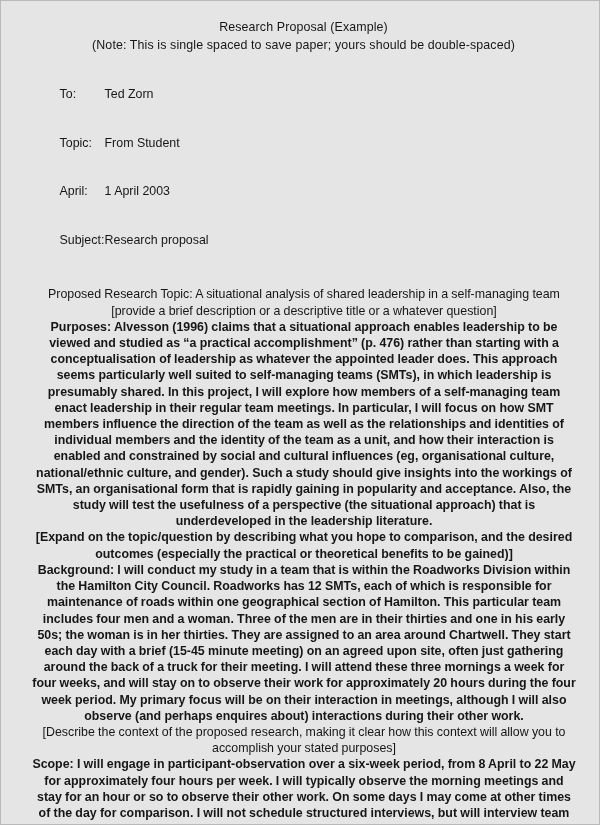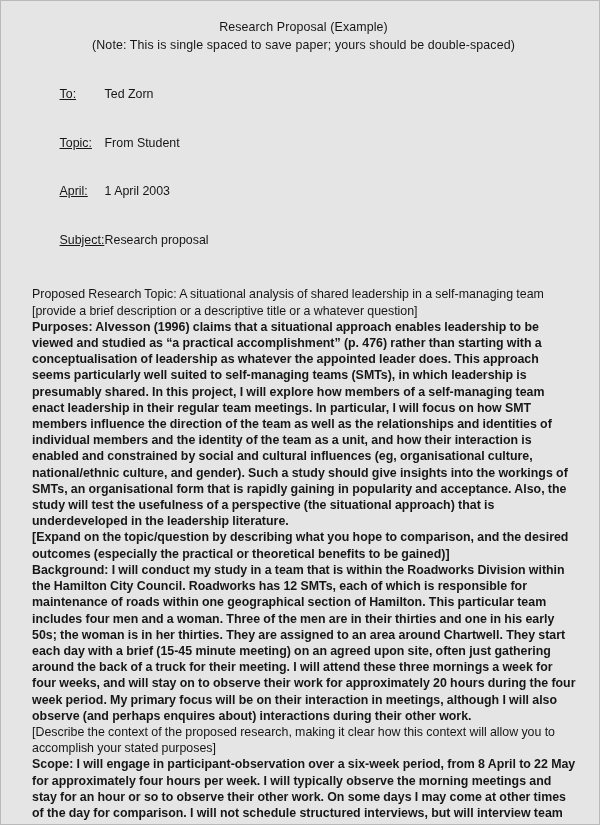--- a/index.html
+++ b/index.html
@@ -39,28 +39,27 @@
   }
   .meta-row {
     font-size: 12.4px;
     line-height: 16.2px;
     color: #161616;
     white-space: pre;
   }
   .meta-label {
     display: inline-block;
     min-width: 45px;
-    text-decoration: underline;
   }
   p.para {
     margin: 0;
     font-size: 12.4px;
     line-height: 16.2px;
     color: #161616;
-    text-align: left;
+    text-align: center;
     width: 544px;
     word-spacing: -0.2px;
   }
   .gap-para {
     margin-top: 16.2px;
     font-weight: bold;
   }
   .gap-small {
     margin-top: 0px;
   }

